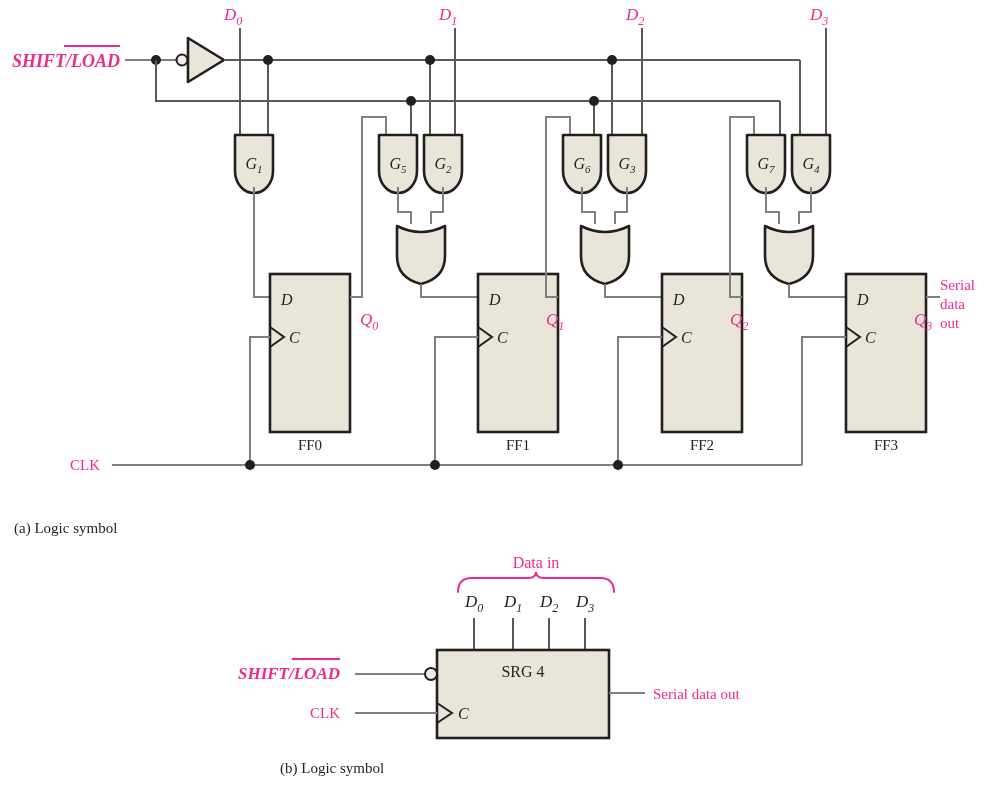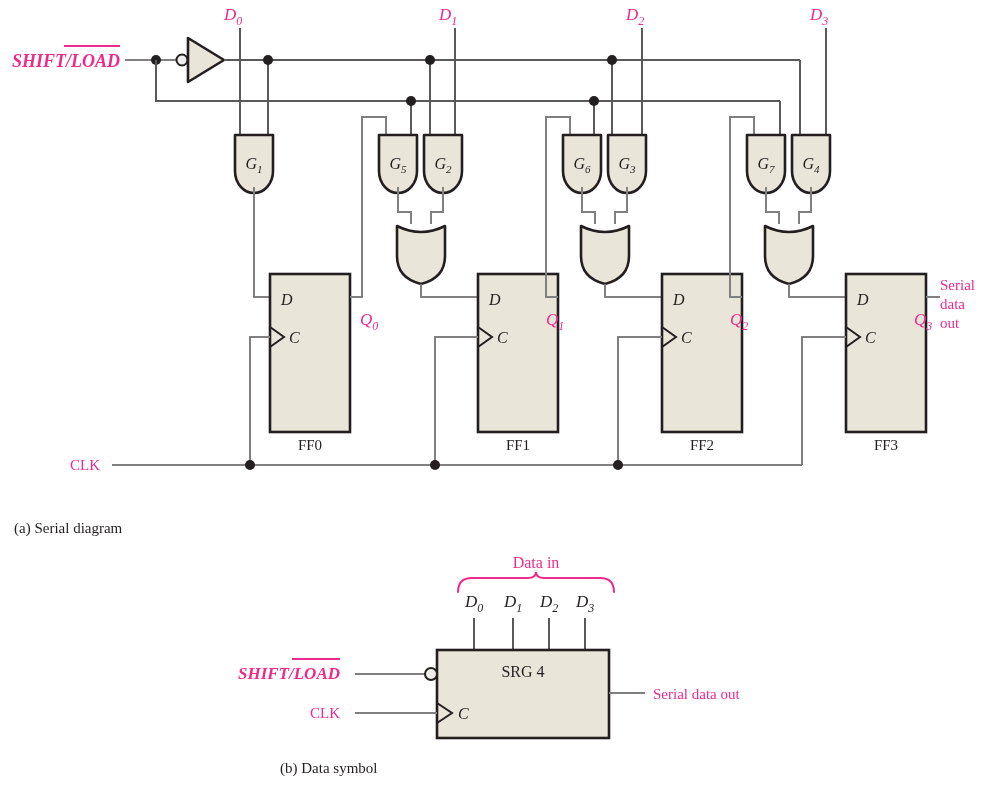--- a/index.html
+++ b/index.html
@@ -280,14 +280,14 @@
       <text x="458" y="719" font-family="'Liberation Serif',serif" font-size="16" font-style="italic" fill="#231f20">C</text>
     </g>
 
     <g>
       <line x1="609" y1="693" x2="645" y2="693" stroke="#808080" stroke-width="2"></line>
       <text x="653" y="699" font-family="'Liberation Serif',serif" font-size="15" fill="#ee2b8c">Serial data out</text>
     </g>
   </g>
 </svg>
 
-<div class="cap" id="capA">(a) Serial diagram</div>
-<div class="cap" id="capB">(b) Data symbol</div>
+<div class="cap" id="capA">(a) Logic symbol</div>
+<div class="cap" id="capB">(b) Logic symbol</div>
 
 </body></html>

